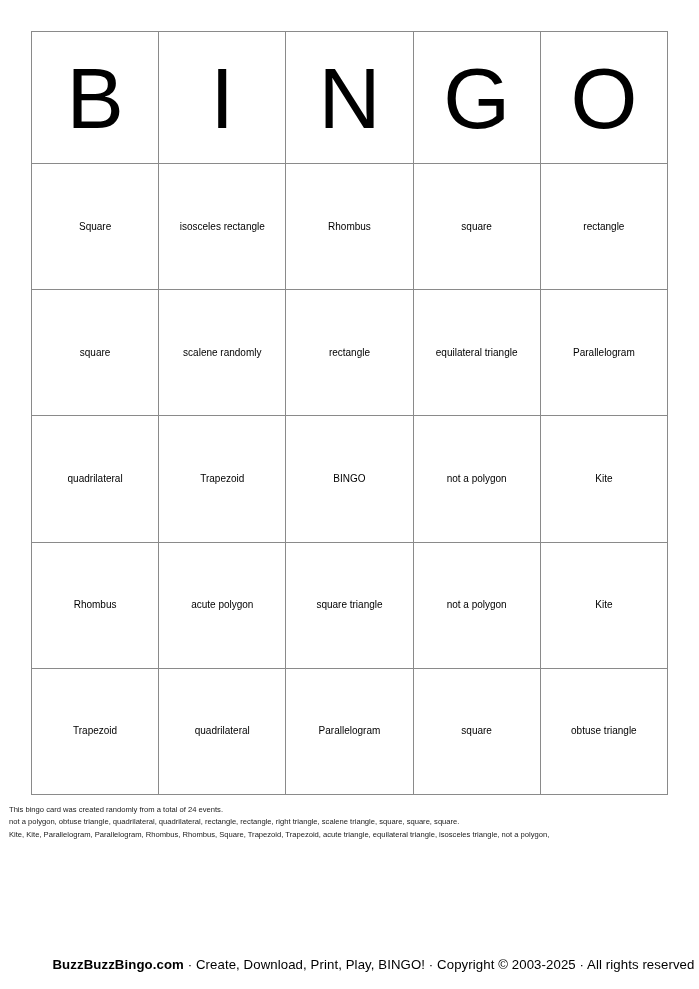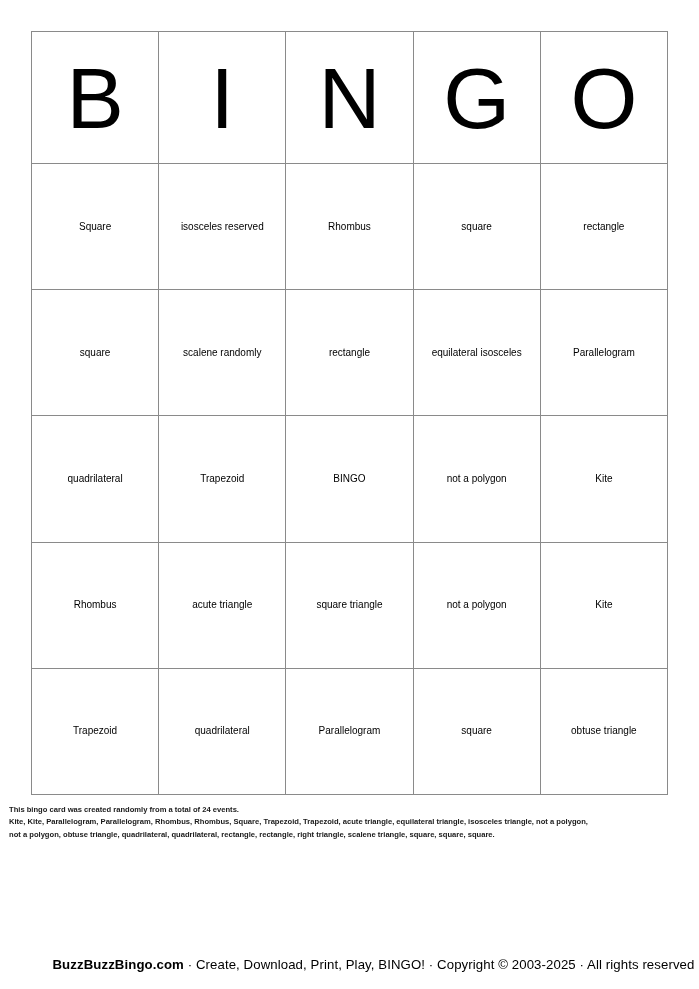--- a/index.html
+++ b/index.html
@@ -74,21 +74,20 @@
     top: 804px;
     width: 682px;
     font-size: 7.6px;
     line-height: 1.62;
     color: #1a1a1a;
     font-family: "Liberation Sans", sans-serif;
   }
   .fineprint .fp-line {
     display: block;
     white-space: normal;
-    font-weight: bold;
   }
 
   
   .footer {
     position: absolute;
     left: 0;
     top: 957px;
     width: 699px;
     text-align: center;
     font-size: 13.2px;
@@ -114,21 +113,21 @@
         <th>G</th>
         <th>O</th>
       </tr>
     </thead>
     <tbody>
       <tr>
         <td>
             <span class="cell-text">Square</span>
           </td>
         <td>
-            <span class="cell-text">isosceles reserved</span>
+            <span class="cell-text">isosceles rectangle</span>
           </td>
         <td>
             <span class="cell-text">Rhombus</span>
           </td>
         <td>
             <span class="cell-text">square</span>
           </td>
         <td>
             <span class="cell-text">rectangle</span>
           </td>
@@ -137,21 +136,21 @@
         <td>
             <span class="cell-text">square</span>
           </td>
         <td>
             <span class="cell-text">scalene randomly</span>
           </td>
         <td>
             <span class="cell-text">rectangle</span>
           </td>
         <td>
-            <span class="cell-text">equilateral isosceles</span>
+            <span class="cell-text">equilateral triangle</span>
           </td>
         <td>
             <span class="cell-text">Parallelogram</span>
           </td>
       </tr>
       <tr>
         <td>
             <span class="cell-text">quadrilateral</span>
           </td>
         <td>
@@ -165,21 +164,21 @@
           </td>
         <td>
             <span class="cell-text">Kite</span>
           </td>
       </tr>
       <tr>
         <td>
             <span class="cell-text">Rhombus</span>
           </td>
         <td>
-            <span class="cell-text">acute triangle</span>
+            <span class="cell-text">acute polygon</span>
           </td>
         <td>
             <span class="cell-text">square triangle</span>
           </td>
         <td>
             <span class="cell-text">not a polygon</span>
           </td>
         <td>
             <span class="cell-text">Kite</span>
           </td>
@@ -200,17 +199,17 @@
         <td>
             <span class="cell-text">obtuse triangle</span>
           </td>
       </tr>
     </tbody>
   </table>
 </div>
 
 <div class="fineprint">
   <span class="fp-line">This bingo card was created randomly from a total of 24 events.</span>
+  <span class="fp-line">not a polygon, obtuse triangle, quadrilateral, quadrilateral, rectangle, rectangle, right triangle, scalene triangle, square, square, square.</span>
   <span class="fp-line">Kite, Kite, Parallelogram, Parallelogram, Rhombus, Rhombus, Square, Trapezoid, Trapezoid, acute triangle, equilateral triangle, isosceles triangle, not a polygon,</span>
-  <span class="fp-line">not a polygon, obtuse triangle, quadrilateral, quadrilateral, rectangle, rectangle, right triangle, scalene triangle, square, square, square.</span>
 </div>
 
 <div class="footer"><span class="brand">BuzzBuzzBingo.com</span><span> · Create, Download, Print, Play, BINGO! · Copyright © 2003-2025 · All rights reserved</span></div>
 
 </body></html>

